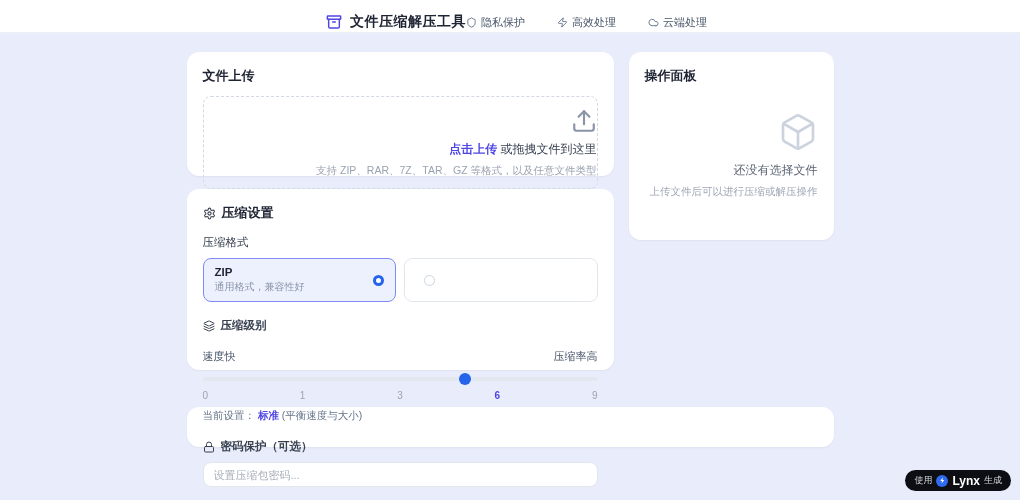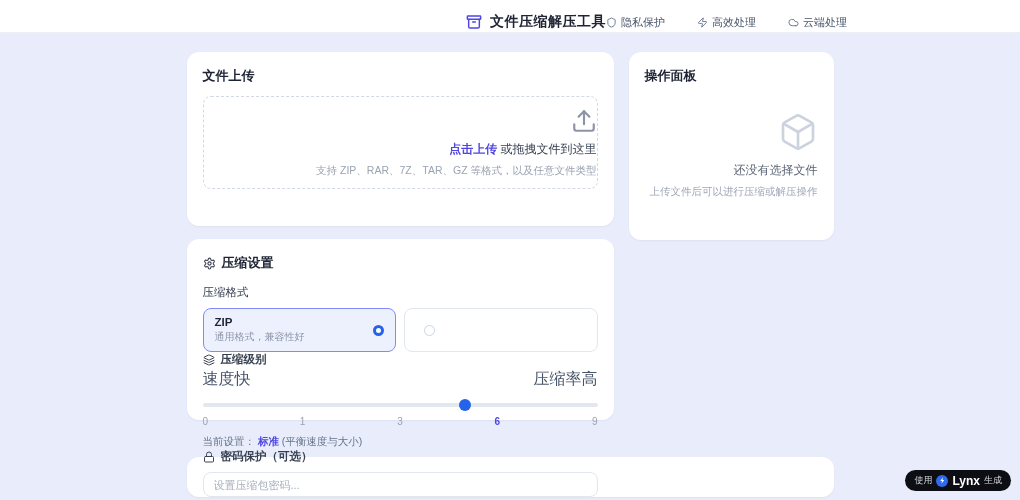--- a/index.html
+++ b/index.html
@@ -6,42 +6,42 @@
   html,body { width:1020px; height:500px; overflow:hidden; }
   body {
     font-family:"Liberation Sans","DejaVu Sans",sans-serif;
     background:#e9edfb;
     color:#1e2433;
     position:relative;
   }
   
   .header {
     height:33px; background:#ffffff; border-bottom:1px solid #edeff4;
-    display:flex; align-items:center; justify-content:flex-end;
+    display:flex; align-items:center; justify-content:center;
     padding:12px 173px 0 186px;
     font-family:Liberation Serif, serif;
   }
   .brand { display:flex; align-items:center; gap:8px; }
   .brand-icon { color:#4f46e5; display:flex; }
   .brand-title { font-size:14px; font-weight:bold; color:#1e2433; letter-spacing:.5px; }
   .nav { display:flex; align-items:center; gap:32px; }
   .nav-item { display:flex; align-items:center; gap:4px; font-size:11px; color:#475569; }
   .nav-item .ic { color:#64748b; display:flex; }
   
   .main { padding-top:19px; }
   .container { width:647px; margin:0 auto; display:flex; gap:15px; align-items:flex-start; }
   .col-left { width:427px; }
   .col-right { width:205px; }
   .card {
     background:#ffffff; border-radius:12px; padding:15px 16px;
     box-shadow:0 1px 2px rgba(16,24,40,.05);
   }
   .card-title { font-size:13px; font-weight:bold; color:#1e2433; }
   
-  .upload-card { height:174px; }
+  .upload-card { height:124px; }
   .dropzone {
     margin-top:11px; height:93px; border:1.5px dashed #d3d9e3; border-radius:8px;
     display:flex; flex-direction:column; align-items:flex-end; justify-content:center;
     cursor:pointer;
   }
   .upload-icon { color:#8b95a7; margin-bottom:7px; display:flex; }
   .drop-line1 { font-size:12px; color:#374151; }
   .drop-line1 .link { color:#4f46e5; font-weight:bold; }
   .drop-line2 { font-size:10.5px; color:#9aa3b2; margin-top:6px; }
   
@@ -56,24 +56,24 @@
     cursor:pointer; min-height:37px;
   }
   .format-option.selected { border:1.5px solid #7f8cf5; background:#edf1fe; }
   .fmt-name { font-size:11.5px; font-weight:bold; color:#1e2433; }
   .fmt-desc { font-size:10px; color:#8b95a7; margin-top:2px; }
   .radio {
     width:11px; height:11px; border-radius:50%; border:1.5px solid #cbd5e1;
     background:#fff; flex:none; margin-left:8px;
   }
   .radio.checked { border:3px solid #2563eb; background:#fff; }
-  .subsection { display:flex; align-items:center; gap:6px; margin-top:0; }
+  .subsection { display:flex; align-items:center; gap:6px; margin-top:16px; }
   .subsection .ic { color:#3c4250; display:flex; }
   .subsection-title { font-size:11.5px; font-weight:bold; color:#374151; }
-  .slider-ends { display:flex; justify-content:space-between; margin-top:2px; font-size:16px; color:#475569; }
+  .slider-ends { display:flex; justify-content:space-between; margin-top:16px; font-size:11px; color:#475569; }
   .slider { position:relative; margin-top:9px; height:12px; cursor:pointer; }
   .slider-track { position:absolute; top:4px; left:0; right:0; height:4px; border-radius:2px; background:#e3e7ee; }
   .slider-thumb {
     position:absolute; top:0; left:66.5%; width:12px; height:12px; margin-left:-6px;
     border-radius:50%; background:#2563eb;
   }
   .ticks { display:flex; justify-content:space-between; margin-top:5px; font-size:10px; color:#9aa3b2; }
   .ticks .active { color:#4f46e5; font-weight:bold; }
   .current-line { margin-top:8px; font-size:10.5px; color:#64748b; }
   .current-line .val { color:#4f46e5; font-weight:bold; }

